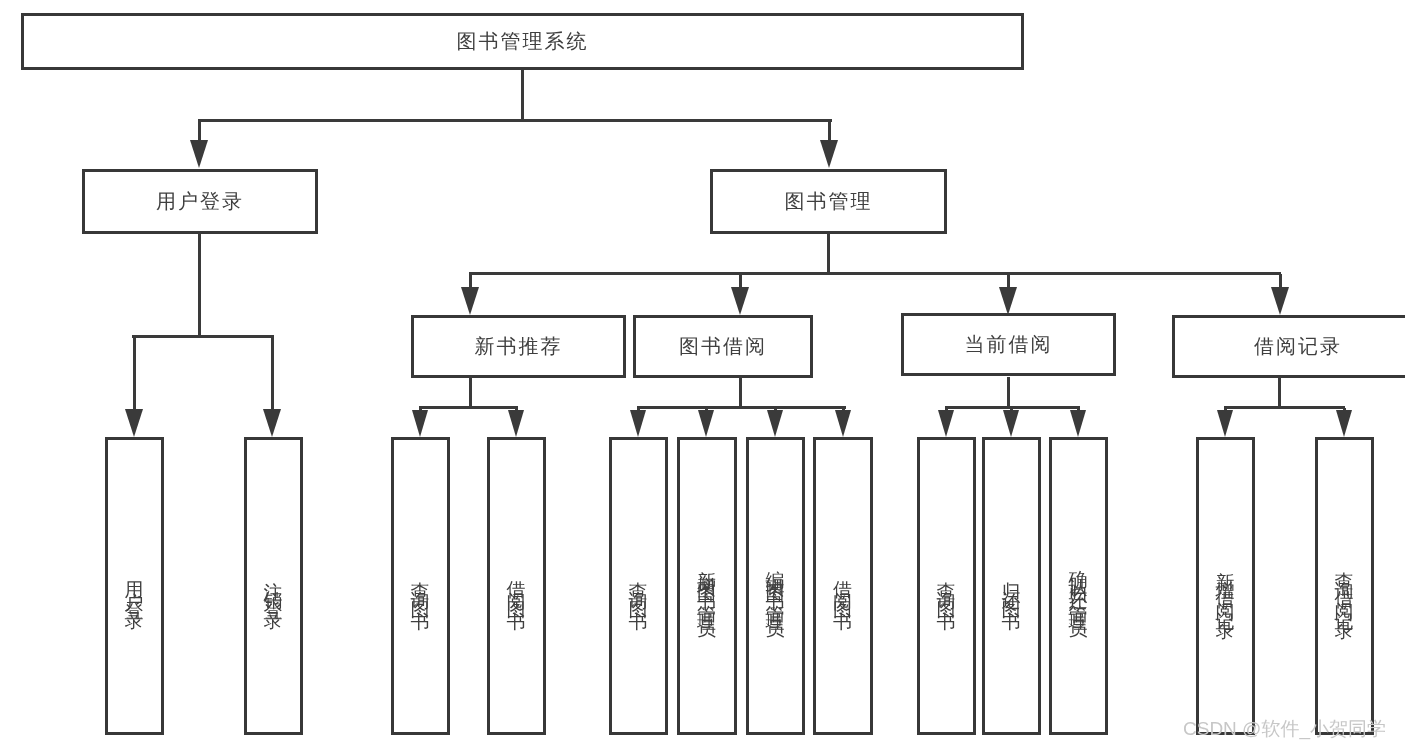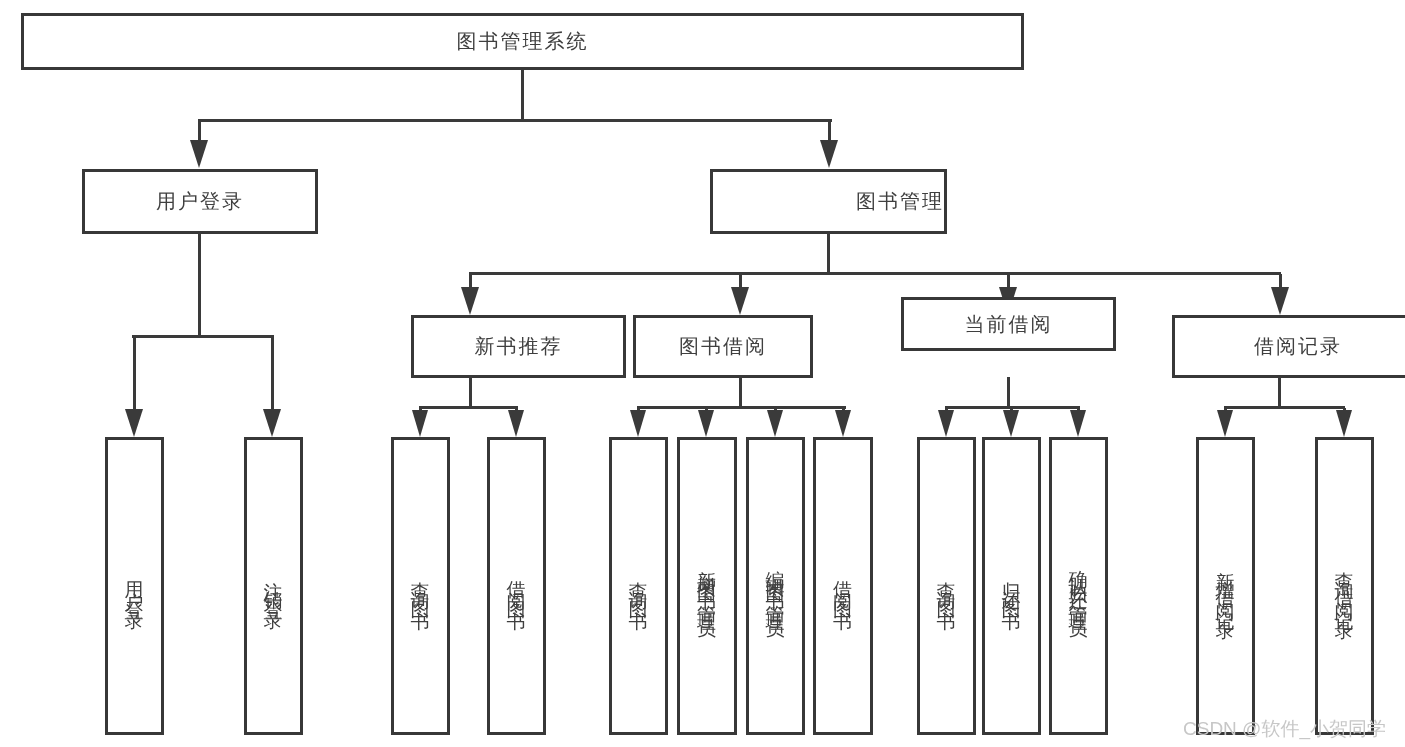--- a/index.html
+++ b/index.html
@@ -85,21 +85,21 @@
   <div class="ln" style="left:521px; top:70px; width:3px; height:51px;"></div>
   <div class="ln" style="left:198px; top:119px; width:634px; height:3px;"></div>
   <div class="ln" style="left:198px; top:120px; width:3px; height:21px;"></div>
   <div class="arw" style="left:190px; top:140px;"></div>
   <div class="ln" style="left:828px; top:120px; width:3px; height:21px;"></div>
   <div class="arw" style="left:820px; top:140px;"></div>
 
   <div class="box" style="left:82px; top:169px; width:236px; height:65px;">
     <span class="hlabel">用户登录</span>
   </div>
-  <div class="box" style="left:710px; top:169px; width:237px; height:65px;justify-content:flex-end;">
+  <div class="box" style="left:710px; top:169px; width:237px; height:65px;">
     <span class="hlabel">图书管理</span>
   </div>
 
   <div class="ln" style="left:198px; top:233px; width:3px; height:104px;"></div>
   <div class="ln" style="left:132px; top:335px; width:142px; height:3px;"></div>
   <div class="ln" style="left:133px; top:336px; width:3px; height:76px;"></div>
   <div class="arw" style="left:125px; top:409px;"></div>
   <div class="ln" style="left:271px; top:336px; width:3px; height:76px;"></div>
   <div class="arw" style="left:263px; top:409px;"></div>
 
@@ -113,21 +113,21 @@
   <div class="arw" style="left:999px; top:287px;"></div>
   <div class="ln" style="left:1279px; top:274px; width:3px; height:15px;"></div>
   <div class="arw" style="left:1271px; top:287px;"></div>
 
   <div class="box" style="left:363px; top:315px; width:215px; height:63px;margin-left:48px;">
     <span class="hlabel">新书推荐</span>
   </div>
   <div class="box" style="left:633px; top:315px; width:180px; height:63px;">
     <span class="hlabel">图书借阅</span>
   </div>
-  <div class="box" style="left:901px; top:297px; width:215px; height:54px;justify-content:center;">
+  <div class="box" style="left:901px; top:313px; width:215px; height:63px;justify-content:center;">
     <span class="hlabel">当前借阅</span>
   </div>
   <div class="box" style="left:1172px; top:315px; width:252px; height:63px;">
     <span class="hlabel">借阅记录</span>
   </div>
 
   <div class="ln" style="left:469px; top:377px; width:3px; height:31px;"></div>
   <div class="ln" style="left:419px; top:406px; width:99px; height:3px;"></div>
   <div class="ln" style="left:419px; top:408px; width:3px; height:5px;"></div>
   <div class="arw sm" style="left:412px; top:410px;"></div>

